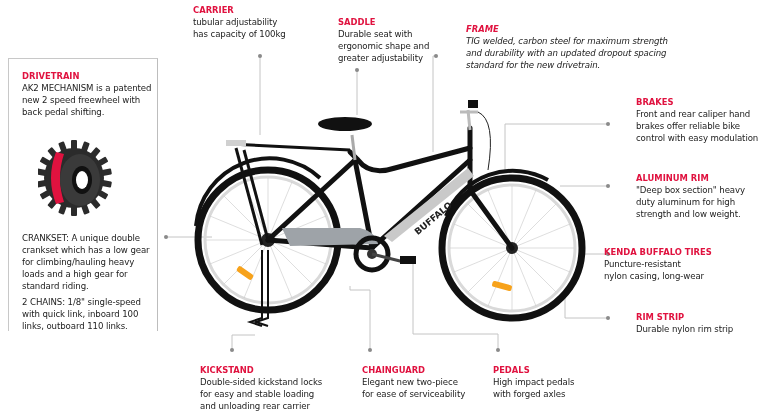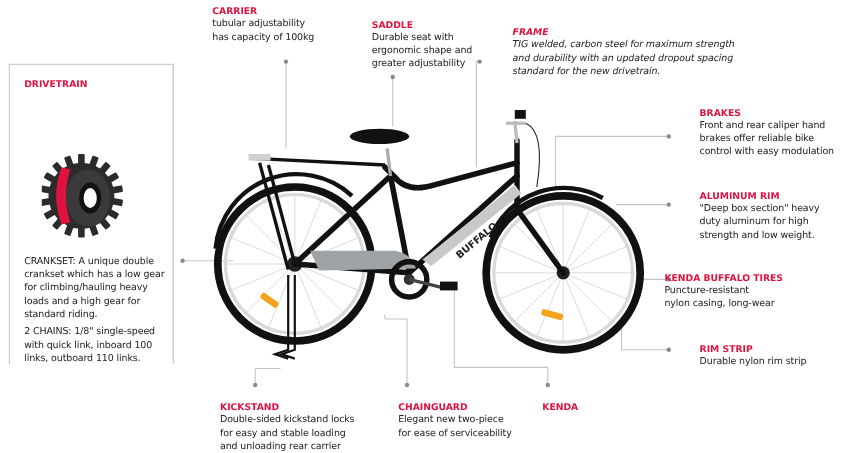--- a/index.html
+++ b/index.html
@@ -14,20 +14,23 @@
   .bike-svg { position:absolute; left:0; top:0; }
   .gear { position:absolute; left:38px; top:134px; width:76px; height:88px; }
 </style>
 </head>
 <body>
 
 <div class="side-box"></div>
 
 <div class="label" style="left:22px; top:70px;">
   <span class="head">DRIVETRAIN</span>
+  <span class="desc">AK2 MECHANISM is a patented
+new 2 speed freewheel with
+back pedal shifting.</span>
 </div>
 
 <svg class="gear" viewBox="0 0 76 88">
   <g transform="translate(36,44)">
     <g fill="#2b2b2b">
       <circle r="30"></circle>
       <g id="teeth">
         <rect x="-3" y="-38" width="6" height="10" rx="1"></rect>
       </g>
       <use href="#teeth" transform="rotate(20)"></use>
@@ -233,14 +236,16 @@
   <span class="desc">Double-sided kickstand locks
 for easy and stable loading
 and unloading rear carrier</span>
 </div>
 <div class="label" style="left:362px; top:364px;">
   <span class="head">CHAINGUARD</span>
   <span class="desc">Elegant new two-piece
 for ease of serviceability</span>
 </div>
 <div class="label" style="left:493px; top:364px;">
-  <span class="head">KENDA</span>
+  <span class="head">PEDALS</span>
+  <span class="desc">High impact pedals
+with forged axles</span>
 </div>
 
 </body></html>

